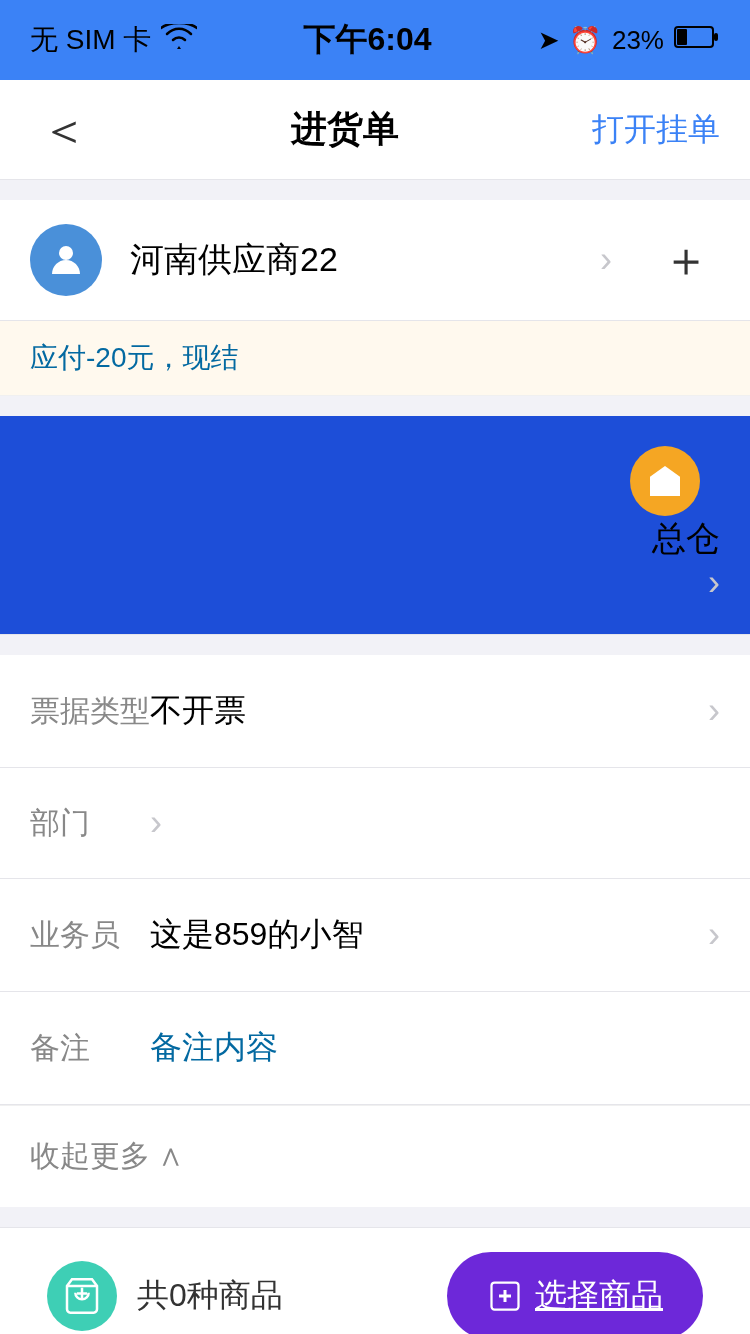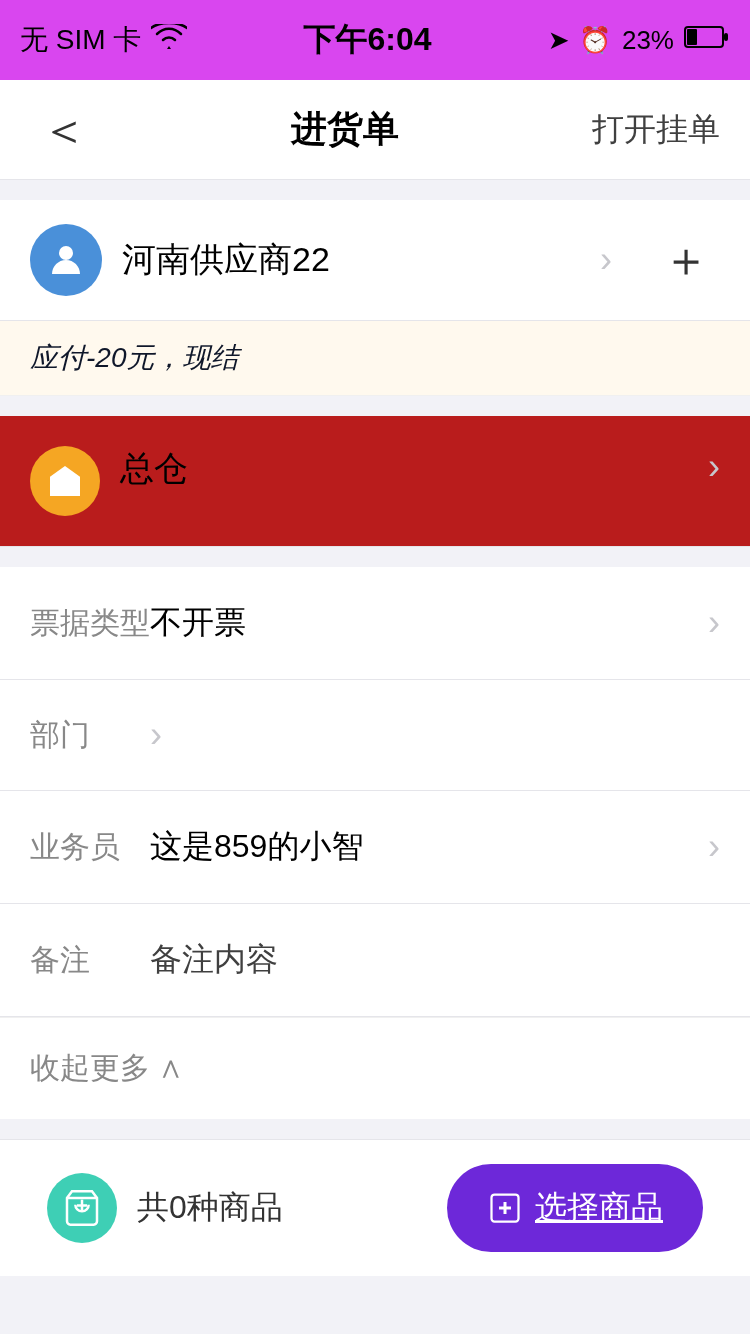--- a/index.html
+++ b/index.html
@@ -11,22 +11,22 @@
       background: #f2f2f7;
       font-size: 32px;
     }
 
     
     .status-bar {
       display: flex;
       justify-content: space-between;
       align-items: center;
       height: 80px;
-      padding: 0 20px;
-      background: #d946ef;
+      padding: 0 30px;
+      background: #3b82f6;
     }
     .status-left {
       font-size: 28px;
       font-weight: 500;
       color: #000;
       display: flex;
       align-items: center;
       gap: 10px;
     }
     .status-center {
@@ -58,21 +58,21 @@
       cursor: pointer;
       padding: 0 10px;
     }
     .nav-title {
       font-size: 36px;
       font-weight: 600;
       color: #000;
     }
     .nav-action {
       font-size: 32px;
-      color: #404040;
+      color: #3b82f6;
       cursor: pointer;
     }
 
     
     .section-gap {
       height: 20px;
       background: #f2f2f7;
     }
 
     
@@ -104,41 +104,41 @@
     .supplier-avatar svg {
       width: 42px;
       height: 42px;
       fill: #fff;
     }
     .supplier-name {
       flex: 1;
       font-size: 34px;
       color: #000;
       font-weight: 400;
+      margin-left: 8px;
     }
     .chevron-right {
       color: #c7c7cc;
       font-size: 36px;
       margin-right: 40px;
     }
     .add-btn {
       font-size: 48px;
       color: #333;
       cursor: pointer;
       padding: 0 10px;
     }
 
     
     .notice-bar {
       background: #fff9ee;
       padding: 18px 30px;
       font-size: 28px;
-      color: #0f172a;
+      color: #0369a1;
       border-bottom: 1px solid #f0f0f0;
-      font-style: italic;
     }
 
     
     .form-row {
       display: flex;
       align-items: center;
       padding: 34px 30px;
       background: #fff;
       border-bottom: 1px solid #e5e5ea;
       cursor: pointer;
@@ -164,35 +164,36 @@
       font-size: 30px;
       width: 120px;
       flex-shrink: 0;
     }
     .form-row-value {
       flex: 1;
       font-size: 32px;
       color: #000;
     }
     .form-row-value.placeholder {
-      color: #404040;
+      color: #0369a1;
     }
     .form-row-chevron {
       color: #c7c7cc;
       font-size: 36px;
     }
 
     
     .warehouse-row {
       display: flex;
-      align-items: flex-start;
+      align-items: flex-end;
       padding: 30px 30px;
-      background: #b91c1c;
+      background: #1d4ed8;
       border-bottom: 1px solid #e5e5ea;
       cursor: pointer;
+      flex-direction: column;
     }
     .warehouse-name {
       flex: 1;
       font-size: 34px;
       color: #000;
     }
 
     
     .collapse-row {
       background: #fff;

